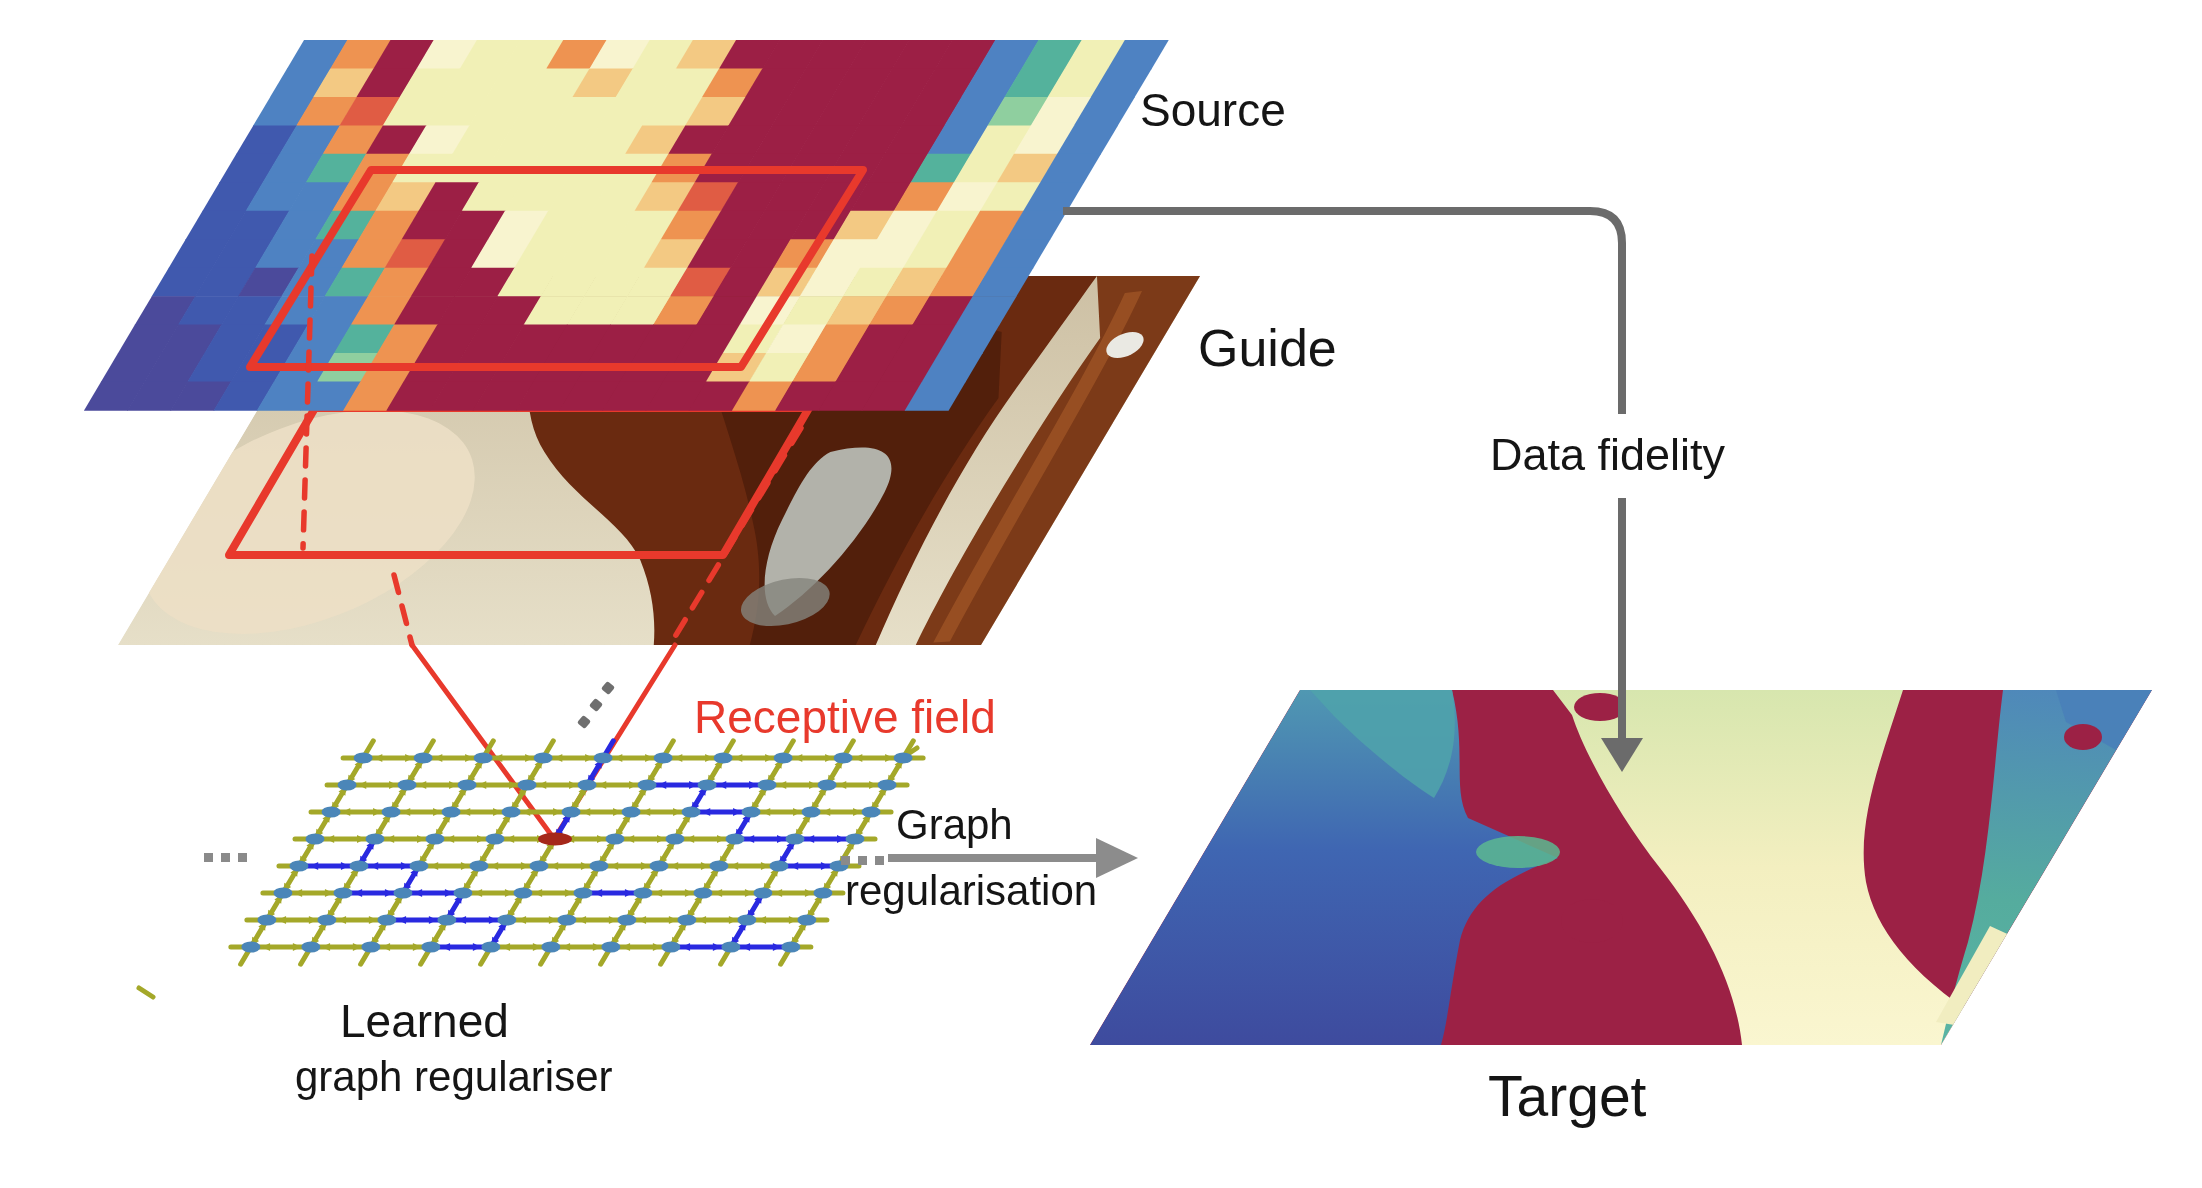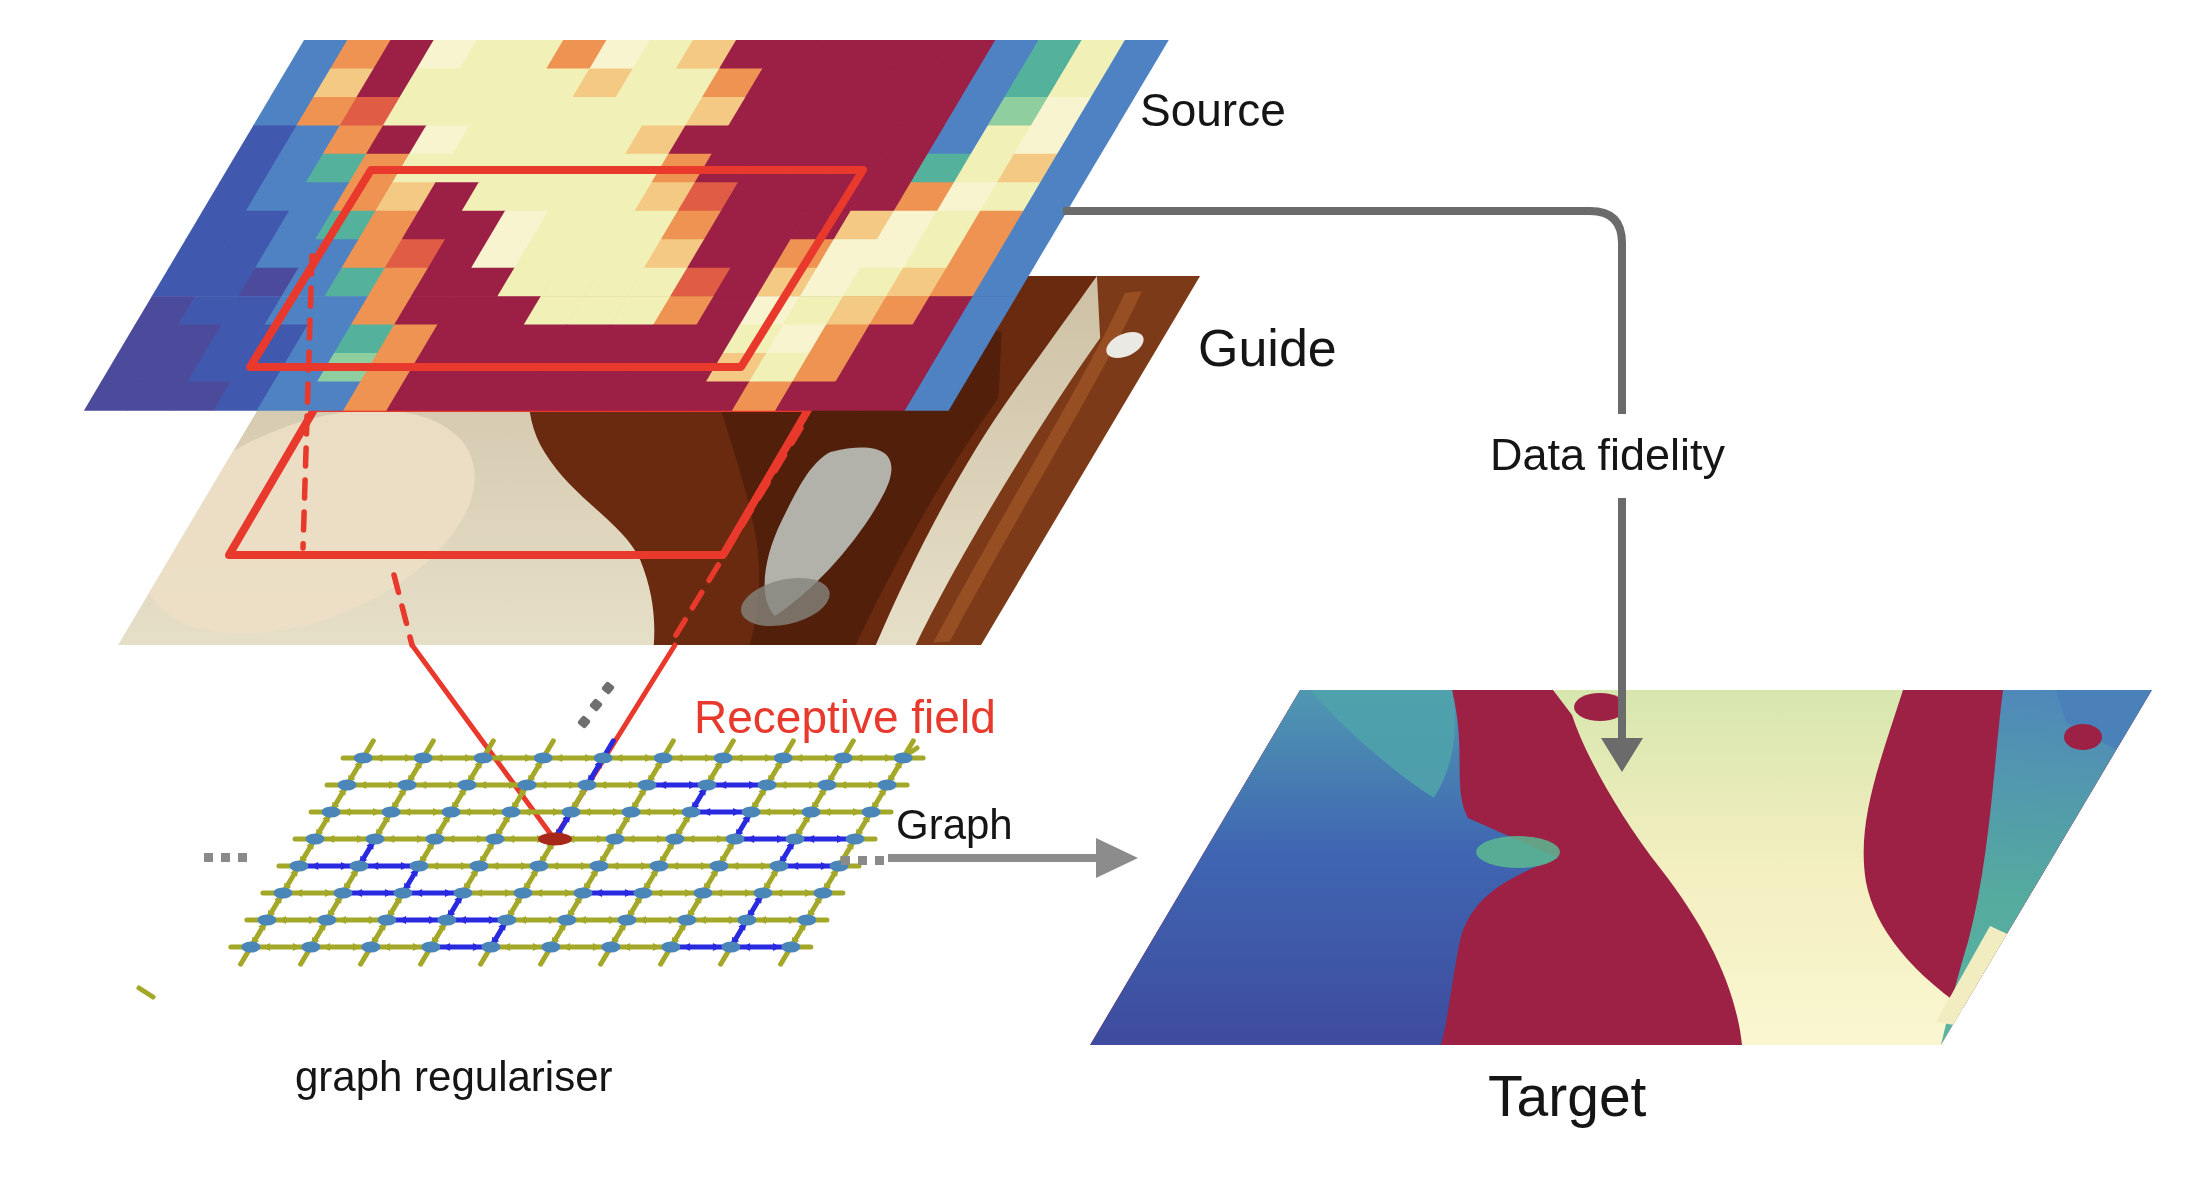--- a/index.html
+++ b/index.html
@@ -907,15 +907,17 @@
       <rect x="-5" y="-5" width="10" height="10" fill="#6f6f6f" rx="2" transform="translate(584 722) rotate(40)"></rect>
       <rect x="-5" y="-5" width="10" height="10" fill="#6f6f6f" rx="2" transform="translate(596 705) rotate(40)"></rect>
       <rect x="-5" y="-5" width="10" height="10" fill="#6f6f6f" rx="2" transform="translate(608 688) rotate(40)"></rect>
     </svg>
 
   <div class="lbl" style="left: 1140px; top: 86px; font-size: 46px; color: rgb(21, 21, 21);">Source</div>
   <div class="lbl" style="left: 1162px; top: 321px; font-size: 52px; color: rgb(21, 21, 21); margin-left: 36px;">Guide</div>
   <div class="lbl" style="left: 694px; top: 693px; font-size: 46px; color: rgb(232, 57, 44);">Receptive field</div>
   <div class="lbl" style="left: 1490px; top: 431px; font-size: 45px; color: rgb(21, 21, 21);">Data fidelity</div>
   <div class="lbl center" style="left: 896px; top: 803px; font-size: 42px; color: rgb(21, 21, 21); width: 200px;">Graph</div>
+  <div class="lbl center" style="left: 845px; top: 869px; font-size: 42px; color: rgb(21, 21, 21); width: 310px;">regularisation</div>
+  <div class="lbl center" style="left: 340px; top: 997px; font-size: 46px; color: rgb(21, 21, 21); width: 300px;">Learned</div>
   <div class="lbl center" style="left: 295px; top: 1055px; font-size: 42px; color: rgb(21, 21, 21); width: 400px;">graph regulariser</div>
   <div class="lbl" style="left: 1488px; top: 1067px; font-size: 57px; color: rgb(21, 21, 21);">Target</div>
 </div>
 
 </body></html>

